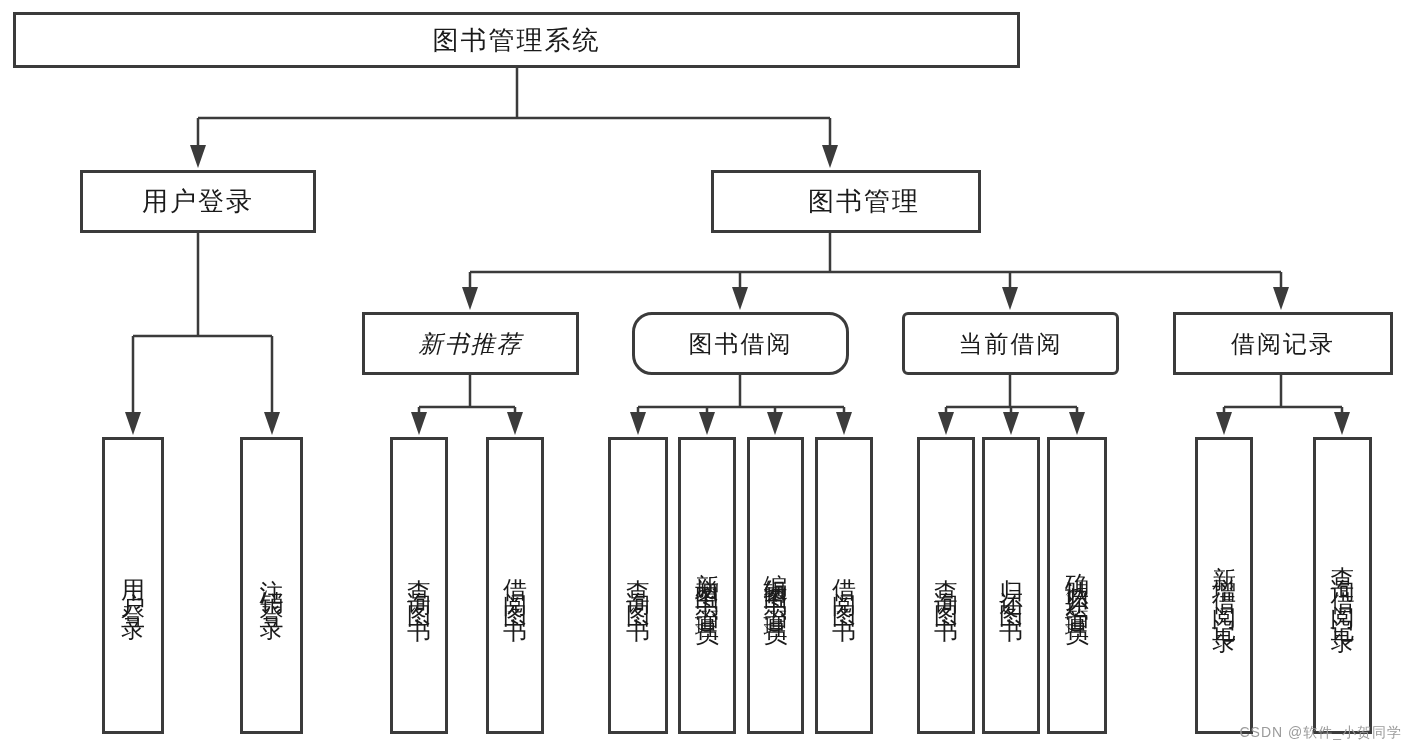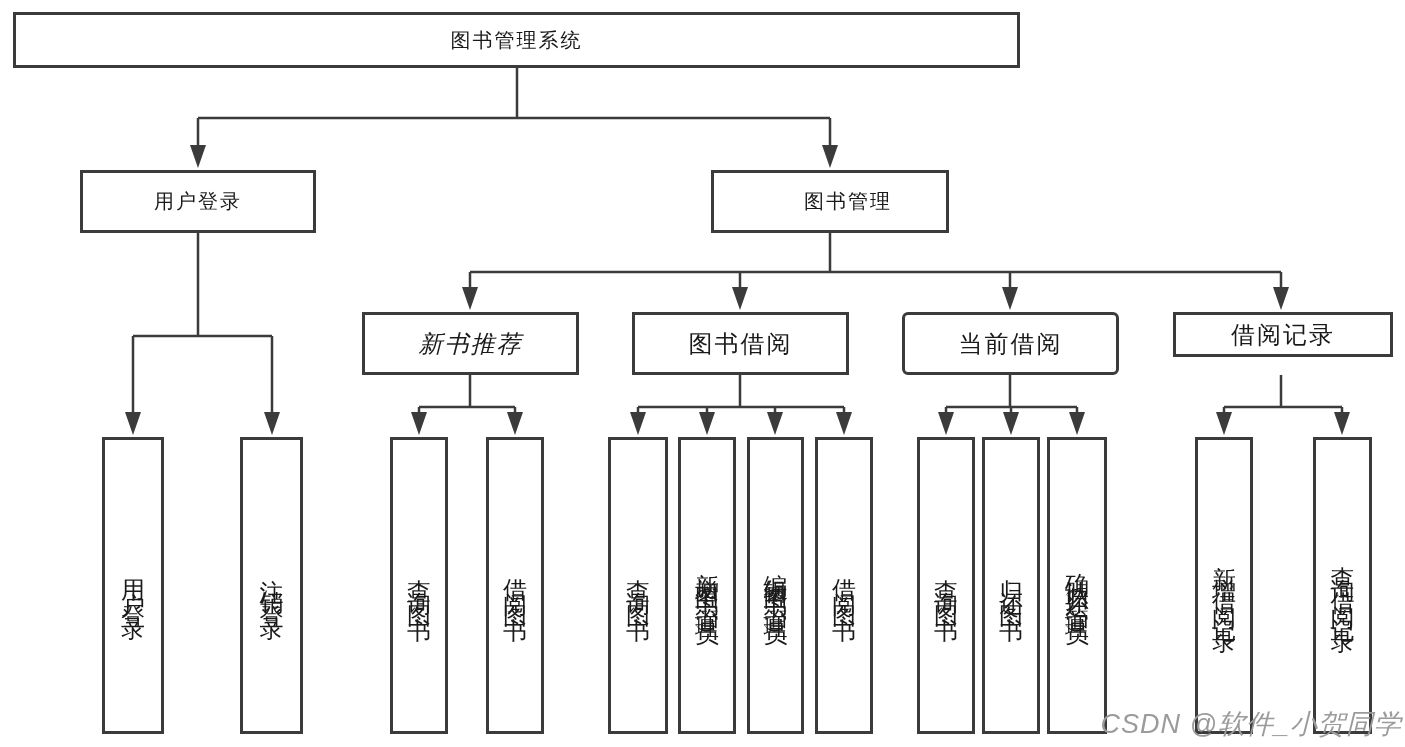--- a/index.html
+++ b/index.html
@@ -17,21 +17,21 @@
     overflow:hidden;
   }
   .wires{position:absolute;left:0;top:0;}
   .wires path{stroke:var(--line);stroke-width:2.5;fill:none;}
   .box{
     position:absolute;
     box-sizing:border-box;
     border:3px solid var(--line);
     background:#fff;
     display:flex;align-items:center;justify-content:center;
-    font-size:20px;letter-spacing:2px;
+    font-size:26px;letter-spacing:2px;
     white-space:nowrap;
   }
   .leaf{
     position:absolute;
     box-sizing:border-box;
     border:3px solid var(--line);
     background:#fff;
     display:flex;align-items:center;justify-content:center;
   }
   .vtext{
@@ -39,25 +39,24 @@
     text-orientation:mixed;
     font-size:24px;
     line-height:1;
     letter-spacing:13px;
     color:var(--text);
   }
   .vtext.tight{letter-spacing:7px;}
   #watermark{
     position:absolute;
     right:3px;bottom:5px;
-    font-size:27px;
+    font-size:14px;
     letter-spacing:1px;
     color:var(--wm);
     white-space:nowrap;
-    font-style:italic;
   }
 </style>
 </head>
 <body>
 
 <div id="stage">
 
   <svg class="wires" width="1405" height="747" viewBox="0 0 1405 747">
     <defs>
       <polygon id="arr" points="-8,-23 8,-23 0,0" fill="#3b3b3b"></polygon>
@@ -98,34 +97,34 @@
     <use href="#arr" transform="translate(1342,435)"></use>
   </svg>
 
   <div class="box" style="left:13px;top:12px;width:1007px;height:56px;">
     <span>图书管理系统</span>
   </div>
 
   <div class="box" style="left:80px;top:170px;width:236px;height:63px;">
     <span>用户登录</span>
   </div>
-  <div class="box" style="left:711px;top:170px;width:238px;height:63px;padding-left:36px;">
+  <div class="box" style="left:711px;top:170px;width:270px;height:63px;padding-left:36px;">
     <span>图书管理</span>
   </div>
 
   <div class="box" style="left:362px;top:312px;width:217px;height:63px;font-size:24px;font-style:italic;">
     <span>新书推荐</span>
   </div>
-  <div class="box" style="left:632px;top:312px;width:217px;height:63px;font-size:24px;">
+  <div class="box" style="left:632px;top:312px;width:217px;height:63px;font-size:24px;border-radius:20px;">
     <span>图书借阅</span>
   </div>
   <div class="box" style="left:902px;top:312px;width:217px;height:63px;font-size:24px;border-radius:6px;">
     <span>当前借阅</span>
   </div>
-  <div class="box" style="left:1173px;top:312px;width:220px;height:45px;font-size:24px;">
+  <div class="box" style="left:1173px;top:312px;width:220px;height:63px;font-size:24px;">
     <span>借阅记录</span>
   </div>
 
   <div class="leaf" style="left:102px;top:437px;width:62px;height:297px;">
     <span class="vtext">用户登录</span>
   </div>
   <div class="leaf" style="left:240px;top:437px;width:63px;height:297px;">
     <span class="vtext">注销登录</span>
   </div>
 

